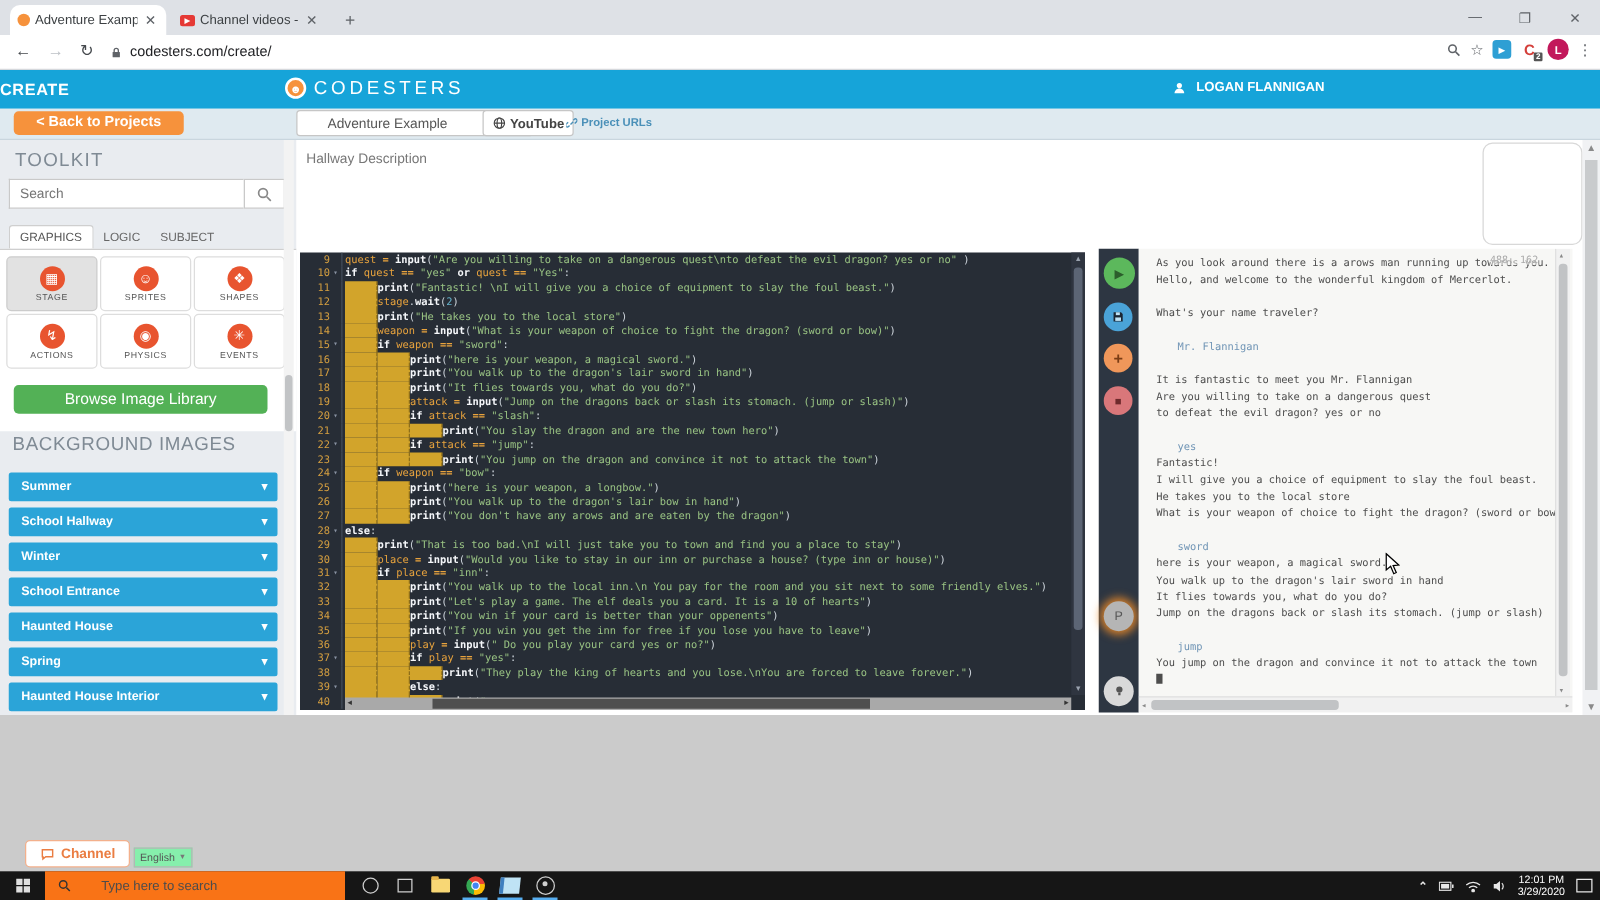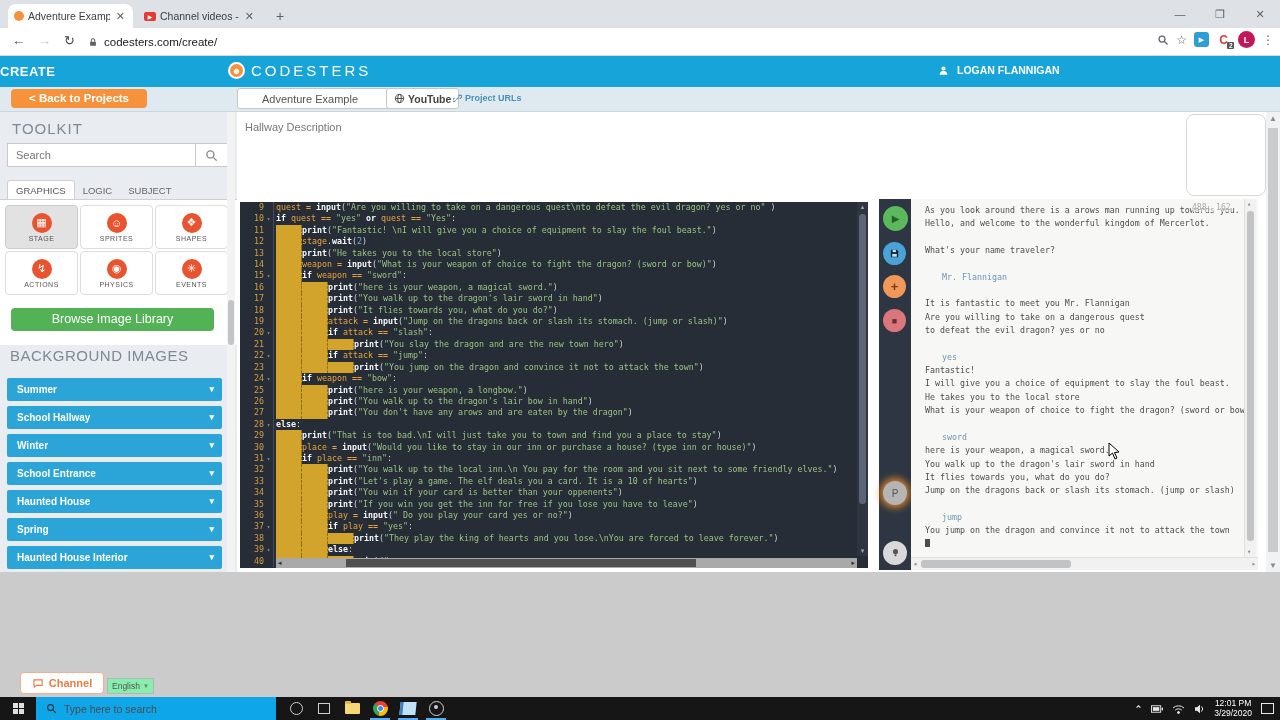--- a/index.html
+++ b/index.html
@@ -149,21 +149,21 @@
     color:#ea7d42;font-weight:bold;font-size:11px;box-sizing:border-box;}
   .langsel{position:absolute;left:107px;top:106px;width:47px;height:16px;background:#86efac;border:1px solid #b5b5b5;
     font-size:8.5px;color:#555;display:flex;align-items:center;justify-content:space-between;
     padding:0 4px;box-sizing:border-box;}
 
   
   .taskbar{left:0;top:697px;width:1280px;height:23px;background:#161616;display:flex;align-items:center;}
   .startbtn{width:36px;height:23px;display:flex;align-items:center;justify-content:center;}
   .winlogo{display:grid;grid-template-columns:5px 5px;grid-template-rows:5px 5px;gap:1px;}
   .winlogo span{background:#dfdfdf;}
-  .tb-search{width:240px;height:23px;background:#0ea5e9;display:flex;align-items:center;gap:7px;padding-left:10px;box-sizing:border-box;}
+  .tb-search{width:240px;height:23px;background:#f97316;display:flex;align-items:center;gap:24px;padding-left:10px;box-sizing:border-box;}
   .tb-search-text{font-size:10.5px;color:#4c4c4c;}
   .tb-icons{display:flex;align-items:center;margin-left:6px;}
   .tb-slot{position:relative;width:28px;height:23px;display:flex;align-items:center;justify-content:center;}
   .cortana{width:13px;height:13px;border:1.5px solid #cfcfcf;border-radius:50%;box-sizing:border-box;}
   .taskview{width:12px;height:11px;border:1.5px solid #cfcfcf;box-sizing:border-box;}
   .folder{position:relative;width:15px;height:11px;background:#f8d775;border-radius:1px;}
   .folder:before{content:"";position:absolute;left:0;top:-2px;width:6px;height:3px;background:#e8b64c;border-radius:1px 1px 0 0;}
   .chrome{position:relative;width:15px;height:15px;border-radius:50%;
     background:conic-gradient(from -45deg,#ea4335 0 120deg,#fbbc05 120deg 240deg,#34a853 240deg 360deg);}
   .chrome span{position:absolute;left:4px;top:4px;width:7px;height:7px;border-radius:50%;background:#4285f4;border:1.5px solid #fff;box-sizing:border-box;}

